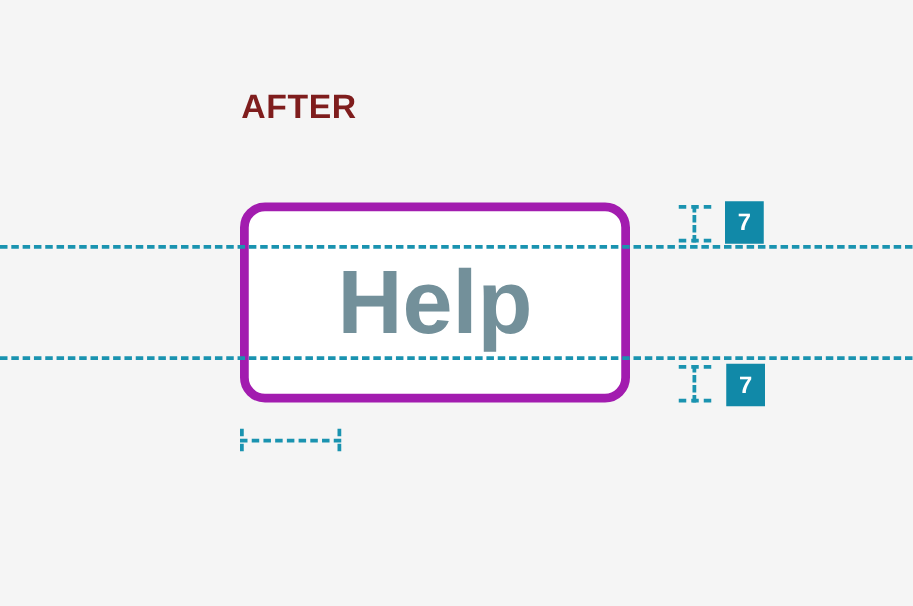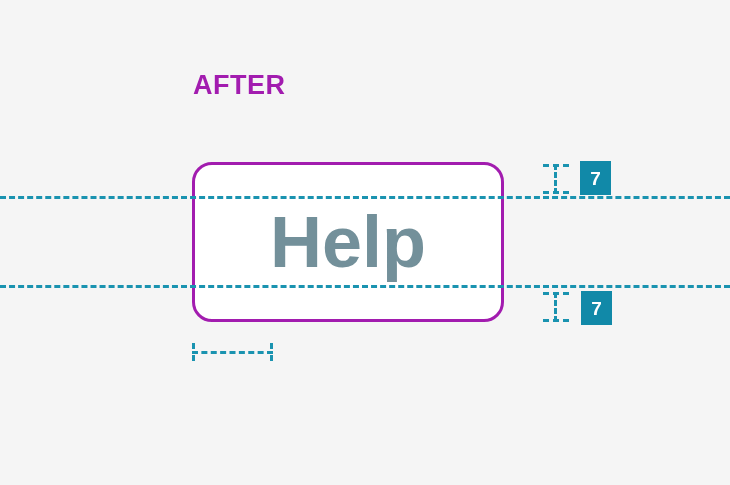--- a/index.html
+++ b/index.html
@@ -22,21 +22,21 @@
   }
 
   
   #section-title {
     position: absolute;
     left: 193px;
     top: 68px;
     font-size: 27px;
     font-weight: bold;
     letter-spacing: 0.5px;
-    color: #a21caf;
+    color: #7f1d1d;
     line-height: 34px;
     white-space: nowrap;
   }
 
   
   .guideline {
     position: absolute;
     left: 0;
     width: 730px;
     height: 0;
@@ -48,21 +48,21 @@
 
   
   #help-button {
     position: absolute;
     left: 192px;
     top: 162px;
     width: 312px;
     height: 160px;
     box-sizing: border-box;
     background: #ffffff;
-    border: 3px solid #a21caf;
+    border: 7px solid #a21caf;
     border-radius: 20px;
     z-index: 2;
     display: flex;
     align-items: center;
     justify-content: center;
   }
   #help-button-label {
     font-size: 72px;
     font-weight: bold;
     color: #73909a;

